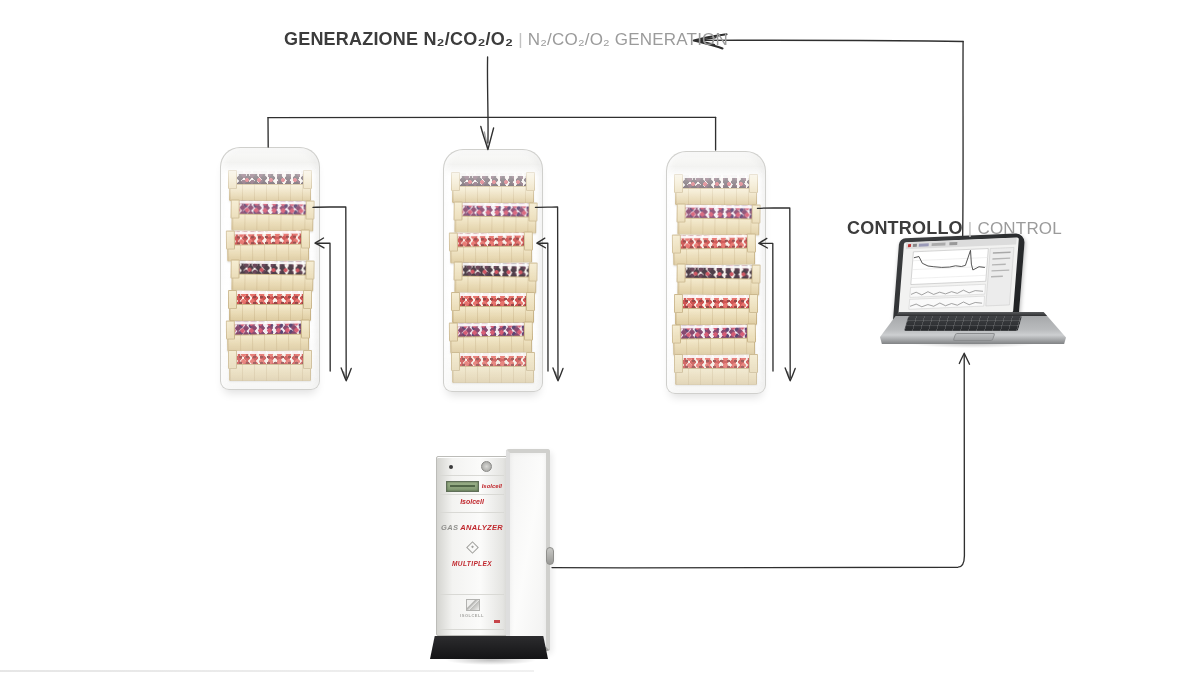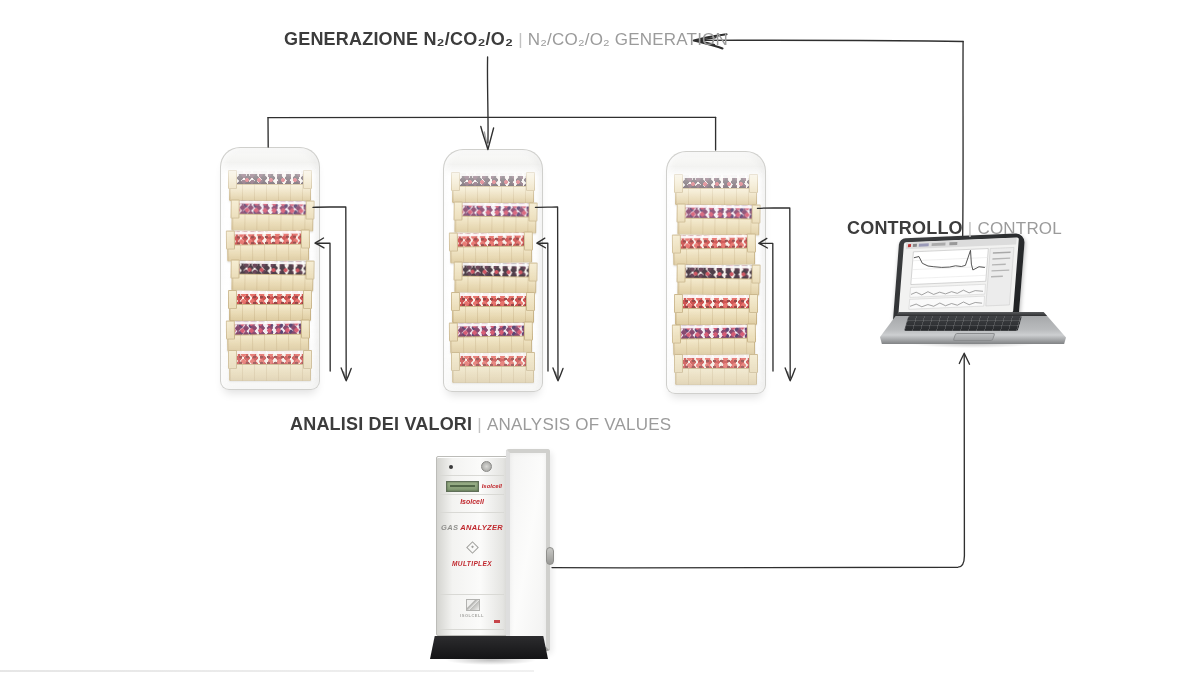--- a/index.html
+++ b/index.html
@@ -177,23 +177,20 @@
       <path d="M959.3,363.5 C960.8,360 962.8,356.2 964.2,353.2 C965.8,356.6 967.9,360.8 969.5,364.2"></path>
     </g>
   </svg>
 
   <div class="label label-gen">
     <b>GENERAZIONE N₂/CO₂/O₂</b><span class="sep">|</span><span class="en">N₂/CO₂/O₂ GENERATION</span>
   </div>
   <div class="label label-control">
     <b>CONTROLLO</b><span class="sep">|</span><span class="en">CONTROL</span>
   </div>
-  <div class="label label-analysis">
-    <b>ANALISI DEI VALORI</b><span class="sep">|</span><span class="en">ANALYSIS OF VALUES</span>
-  </div>
 
   <div class="stack stack-1" id="stack-1">
       <div class="crates">
         <div class="crate">
           <span class="post post-l"></span>
           <span class="post post-r"></span>
           <span class="berries b-dark"></span>
           <span class="board"></span>
         </div>
         <div class="crate">

